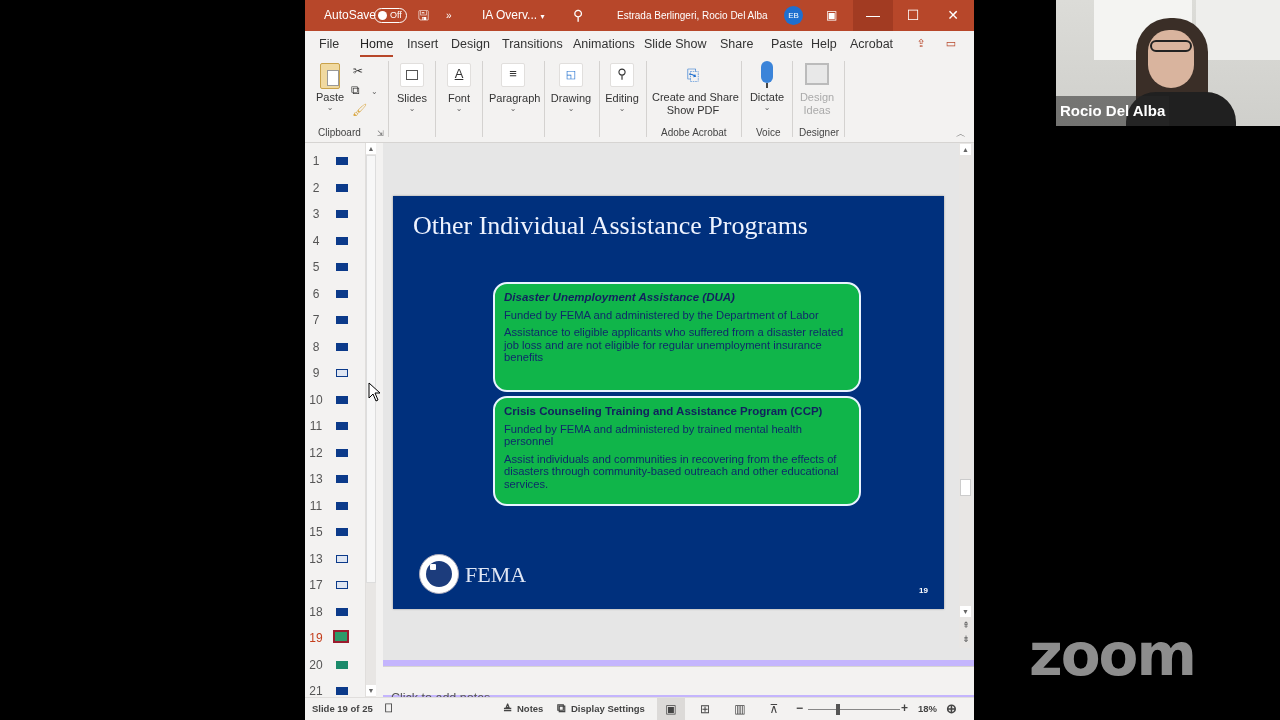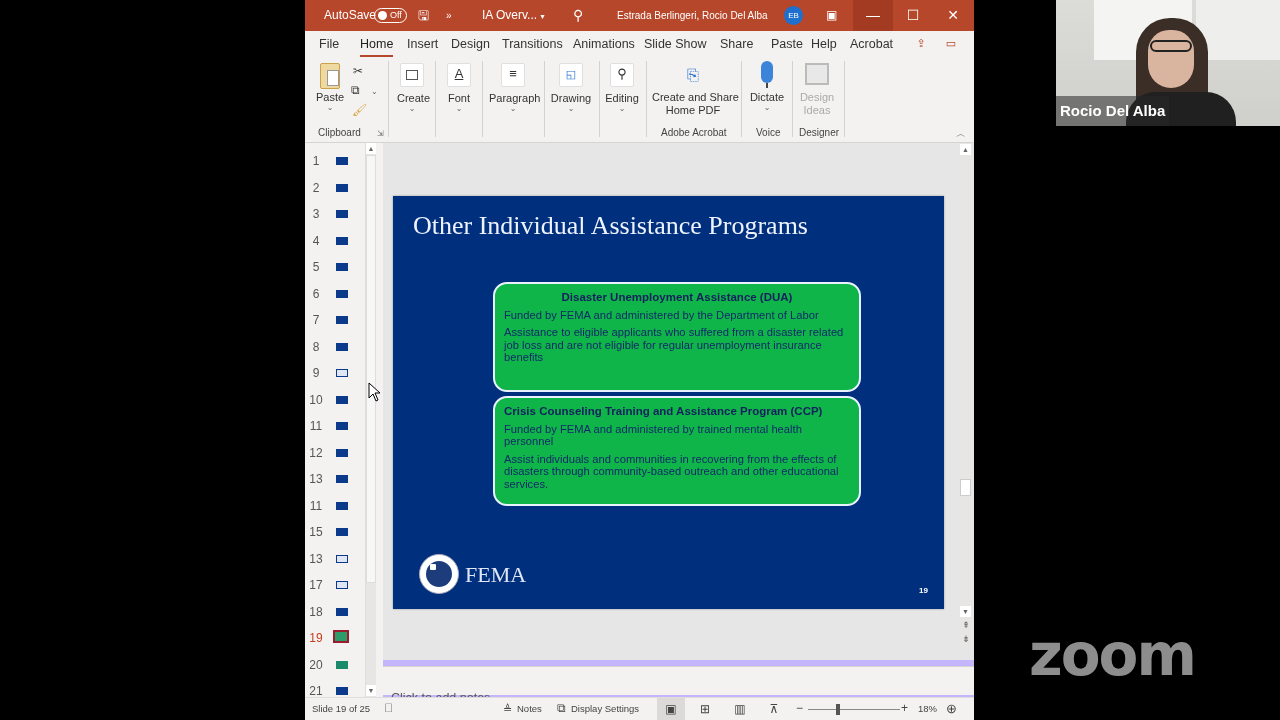--- a/index.html
+++ b/index.html
@@ -47,41 +47,41 @@
   #thumb-scroll { position: absolute; left: 60px; top: 0; width: 11px; height: 555px; background: #e8e6e4; border-left: 1px solid #e0dedc; }
   #thumb-scroll .up, #thumb-scroll .down { position: absolute; left: 0; width: 10px; height: 11px; background: #fff; font-size: 7px; text-align: center; line-height: 11px; color: #666; }
   #thumb-scroll .thumb { position: absolute; left: 0; top: 12px; width: 10px; height: 428px; background: #f7f7f7; border: 1px solid #ddd; }
 
   
   #editarea { position: absolute; left: 78px; top: 143px; width: 591px; height: 517px; background: #e6e6e6; }
   #slide { position: absolute; left: 10px; top: 53px; width: 551px; height: 413px; background: #00307d; box-shadow: 0 0 2px #999; }
   #slide-title { position: absolute; left: 20px; top: 15px; font-family: "Liberation Serif", serif; font-size: 26px; color: #eef3ff; white-space: nowrap; }
   .gbox { position: absolute; left: 100px; width: 368px; background: #10b54a; border: 2px solid #e9f3ff; border-radius: 14px; color: #0f2a6a; font-size: 11.2px; line-height: 12.5px; padding: 7px 9px; }
   .gbox .head { font-weight: bold; font-size: 11.5px; color: #12205e; margin-bottom: 5px; }
-  .gbox .head.center { text-align: center; }
+  .gbox .head.center { text-align: left; font-style: italic; }
   .gbox p { margin-bottom: 5px; }
   #fema-logo { position: absolute; left: 26px; top: 358px; width: 40px; height: 40px; border-radius: 50%; background: #fff; border: 1px solid #aab; }
   #fema-logo .inner { position: absolute; left: 6px; top: 6px; width: 26px; height: 26px; border-radius: 50%; background: #1c3c7c; }
   #fema-logo .eagle { position: absolute; left: 10px; top: 9px; width: 6px; height: 6px; background: #fff; border-radius: 1px; }
   #fema-text { position: absolute; left: 72px; top: 366px; font-family: "Liberation Serif", serif; font-size: 22px; color: #dfe6f4; }
   #slide-num { position: absolute; right: 16px; top: 390px; font-size: 8px; color: #fff; font-weight: bold; }
 
   
   #vscroll { position: absolute; left: 654px; top: 143px; width: 13px; height: 505px; background: #e8e6e4; }
   #vscroll .btn { position: absolute; left: 1px; width: 11px; height: 11px; background: #fff; font-size: 7px; text-align: center; line-height: 11px; color: #666; }
   #vscroll .knob { position: absolute; left: 1px; top: 336px; width: 11px; height: 17px; background: #fff; border: 1px solid #ccc; }
   .navarrow { position: absolute; left: 655px; font-size: 9px; color: #666; width: 12px; text-align: center; }
 
   
   #notes { position: absolute; left: 78px; top: 666px; width: 591px; height: 29px; background: #f3f2f1; border-top: 1px solid #d6d4d2; font-size: 12.5px; color: #555; }
   #notes span { position: absolute; left: 8px; top: 24px; }
 
   
   #statusbar { position: absolute; left: 0; top: 697px; width: 669px; height: 23px; background: #f3f2f1; border-top: 1px solid #e0dedc; font-size: 9.5px; color: #444; }
-  #statusbar .si { position: absolute; top: 5px; white-space: nowrap; }
+  #statusbar .si { position: absolute; top: 5px; white-space: nowrap; font-weight: bold; }
   .viewbtn { position: absolute; top: 0; width: 28px; height: 22px; text-align: center; line-height: 22px; font-size: 12px; color: #444; }
   .viewbtn.active { background: #dcdad8; }
   #zoomslider { position: absolute; left: 527px; top: 11px; width: 66px; height: 1px; background: #888; }
   #zoomslider .kn { position: absolute; left: 4px; top: -5px; width: 4px; height: 11px; background: #555; }
 
   
   #cam { position: absolute; left: 1056px; top: 0; width: 224px; height: 126px; background: linear-gradient(180deg, #dcdcd8 0%, #cfcfcb 100%); overflow: hidden; }
   #cam .board1 { position: absolute; left: 38px; top: 0; width: 98px; height: 60px; background: #f4f4f2; }
   #cam .board2 { position: absolute; left: 140px; top: 0; width: 84px; height: 60px; background: #eeeeec; }
   #cam .hair { position: absolute; left: 80px; top: 18px; width: 72px; height: 108px; background: #3a2e27; border-radius: 34px 34px 10px 10px; }
@@ -151,21 +151,21 @@
         <span style="position:absolute;left:47px;top:46px;font-size:12px;color:#d9a43a">🖌</span>
         <span class="glabel" style="left:13px">Clipboard</span>
         <span style="position:absolute;left:72px;top:72px;font-size:8px;color:#666">⇲</span>
       </div>
       <div class="rsep" style="left:83px"></div>
 
       <div class="rbtn" style="left:92px;top:6px;width:30px">
         <span class="ico">
             <span style="position:absolute;left:5px;top:6px;width:12px;height:10px;border:1px solid #555"></span>
           </span>
-        <span style="display:block;margin-top:5px">Create</span>
+        <span style="display:block;margin-top:5px">Slides</span>
         <span class="caret">⌄</span>
       </div>
       <div class="rsep" style="left:130px"></div>
 
       <div class="rbtn" style="left:141px;top:6px;width:26px">
         <span class="ico" style="font-size:13px;line-height:20px;text-decoration:underline">A</span>
         <span style="display:block;margin-top:5px">Font</span>
         <span class="caret">⌄</span>
       </div>
       <div class="rsep" style="left:177px"></div>
@@ -187,21 +187,21 @@
       <div class="rbtn" style="left:299px;top:6px;width:36px">
         <span class="ico" style="font-size:13px;line-height:20px">⚲</span>
         <span style="display:block;margin-top:5px">Editing</span>
         <span class="caret">⌄</span>
       </div>
       <div class="rsep" style="left:341px"></div>
 
       <div class="rbtn" style="left:347px;top:8px;width:82px;line-height:13px">
         <span style="display:block;margin:0 auto;width:16px;height:20px;color:#1f6fcf;font-size:15px;line-height:20px">⎘</span>
         <span style="display:block;margin-top:6px">Create and Share</span>
-        <span style="display:block">Home PDF</span>
+        <span style="display:block">Show PDF</span>
       </div>
       <span class="glabel" style="left:356px">Adobe Acrobat</span>
       <div class="rsep" style="left:436px"></div>
 
       <div class="rbtn" style="left:443px;top:4px;width:38px">
         <span style="display:block;margin:0 auto;width:12px;height:22px;background:#3b84d9;border-radius:6px"></span>
         <span style="display:block;margin:0 auto;width:2px;height:5px;background:#444"></span>
         <span style="display:block;margin-top:3px">Dictate</span>
         <span class="caret">⌄</span>
       </div>

